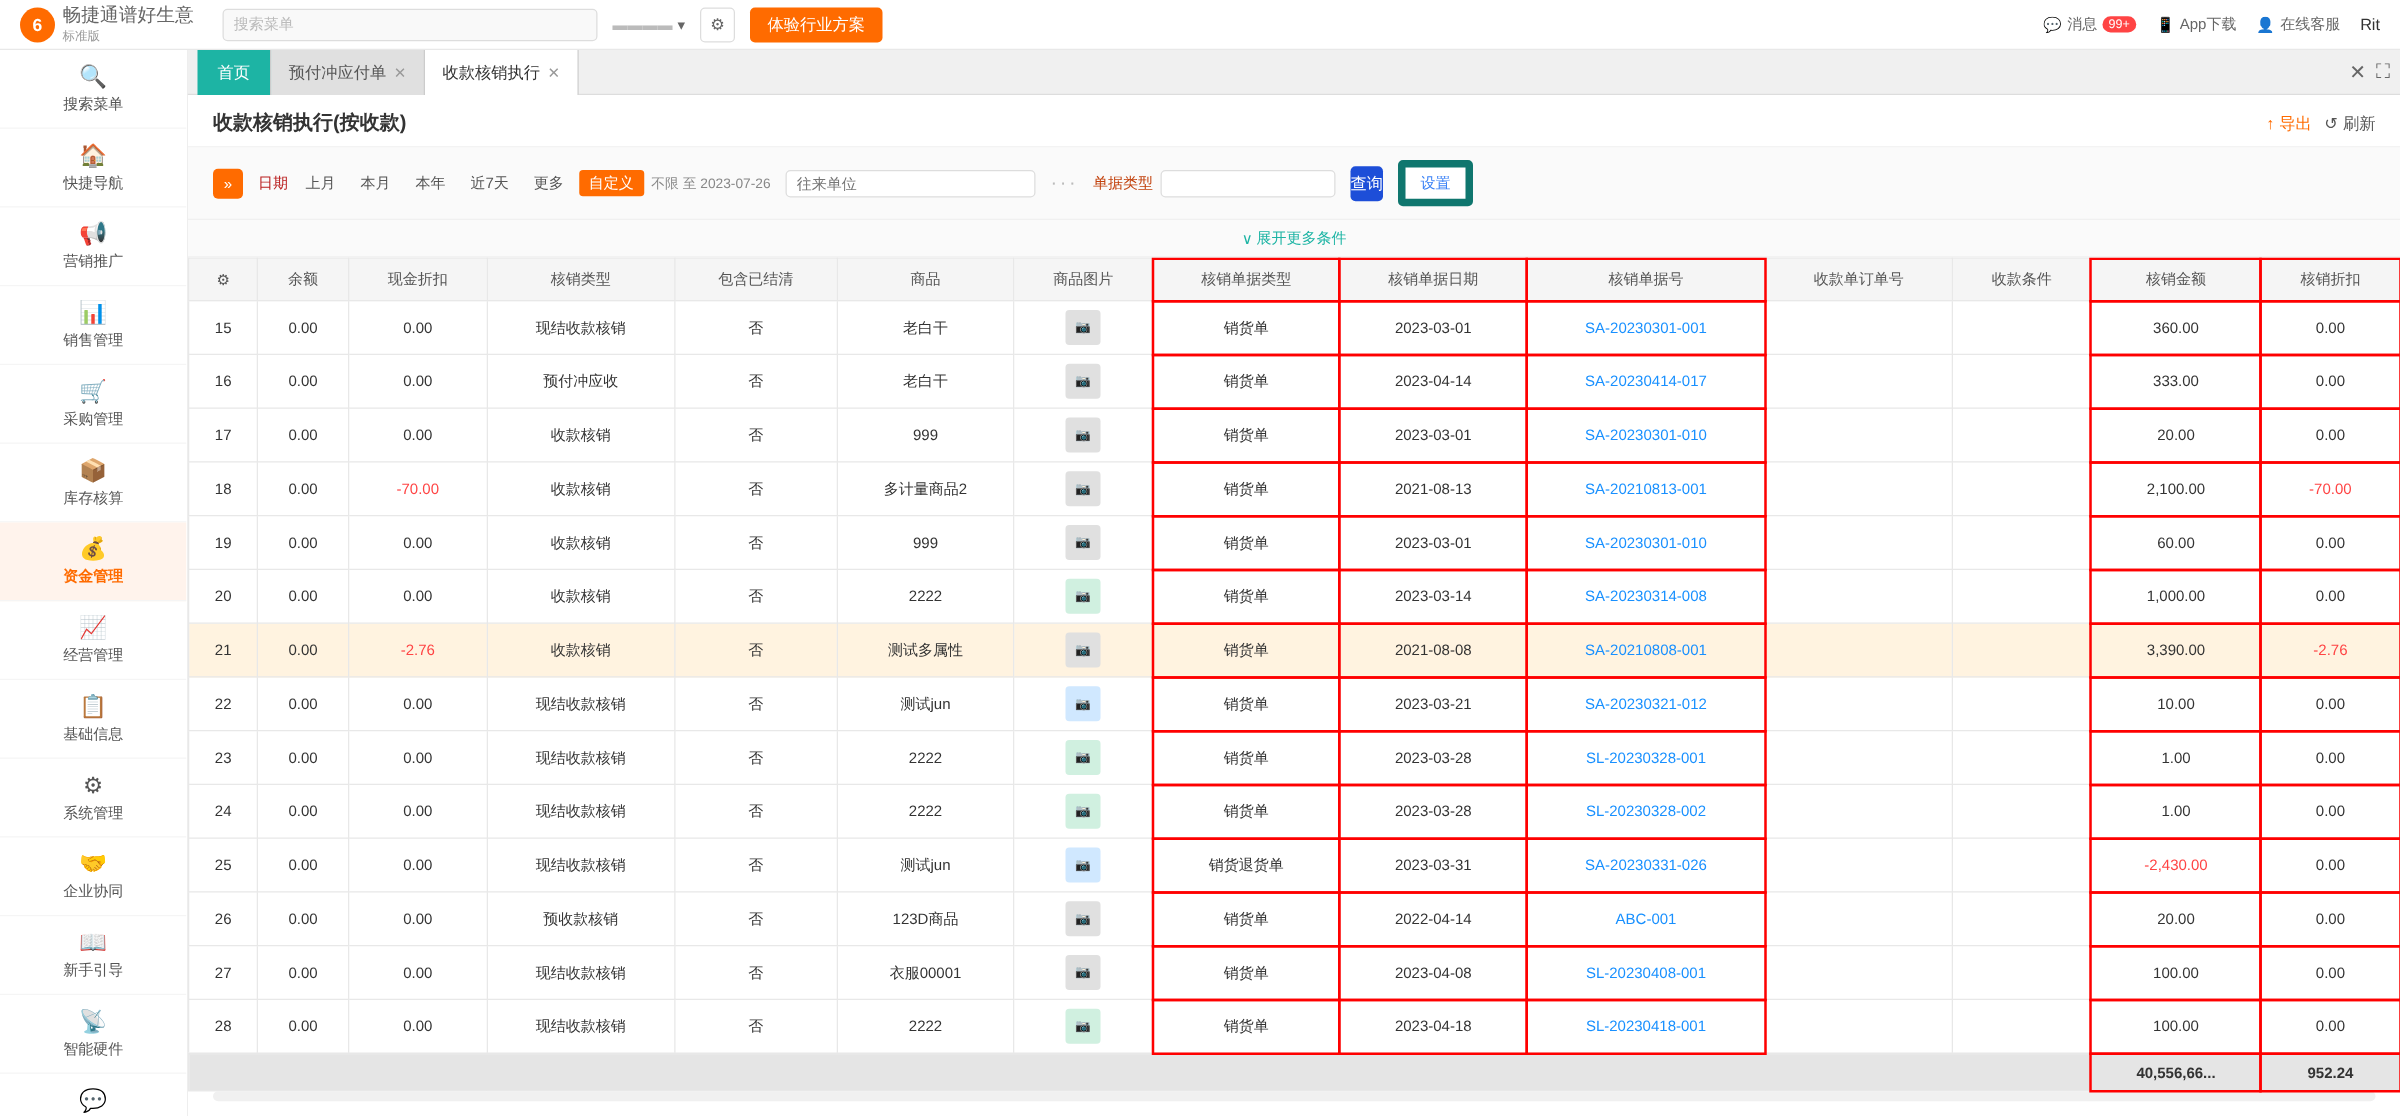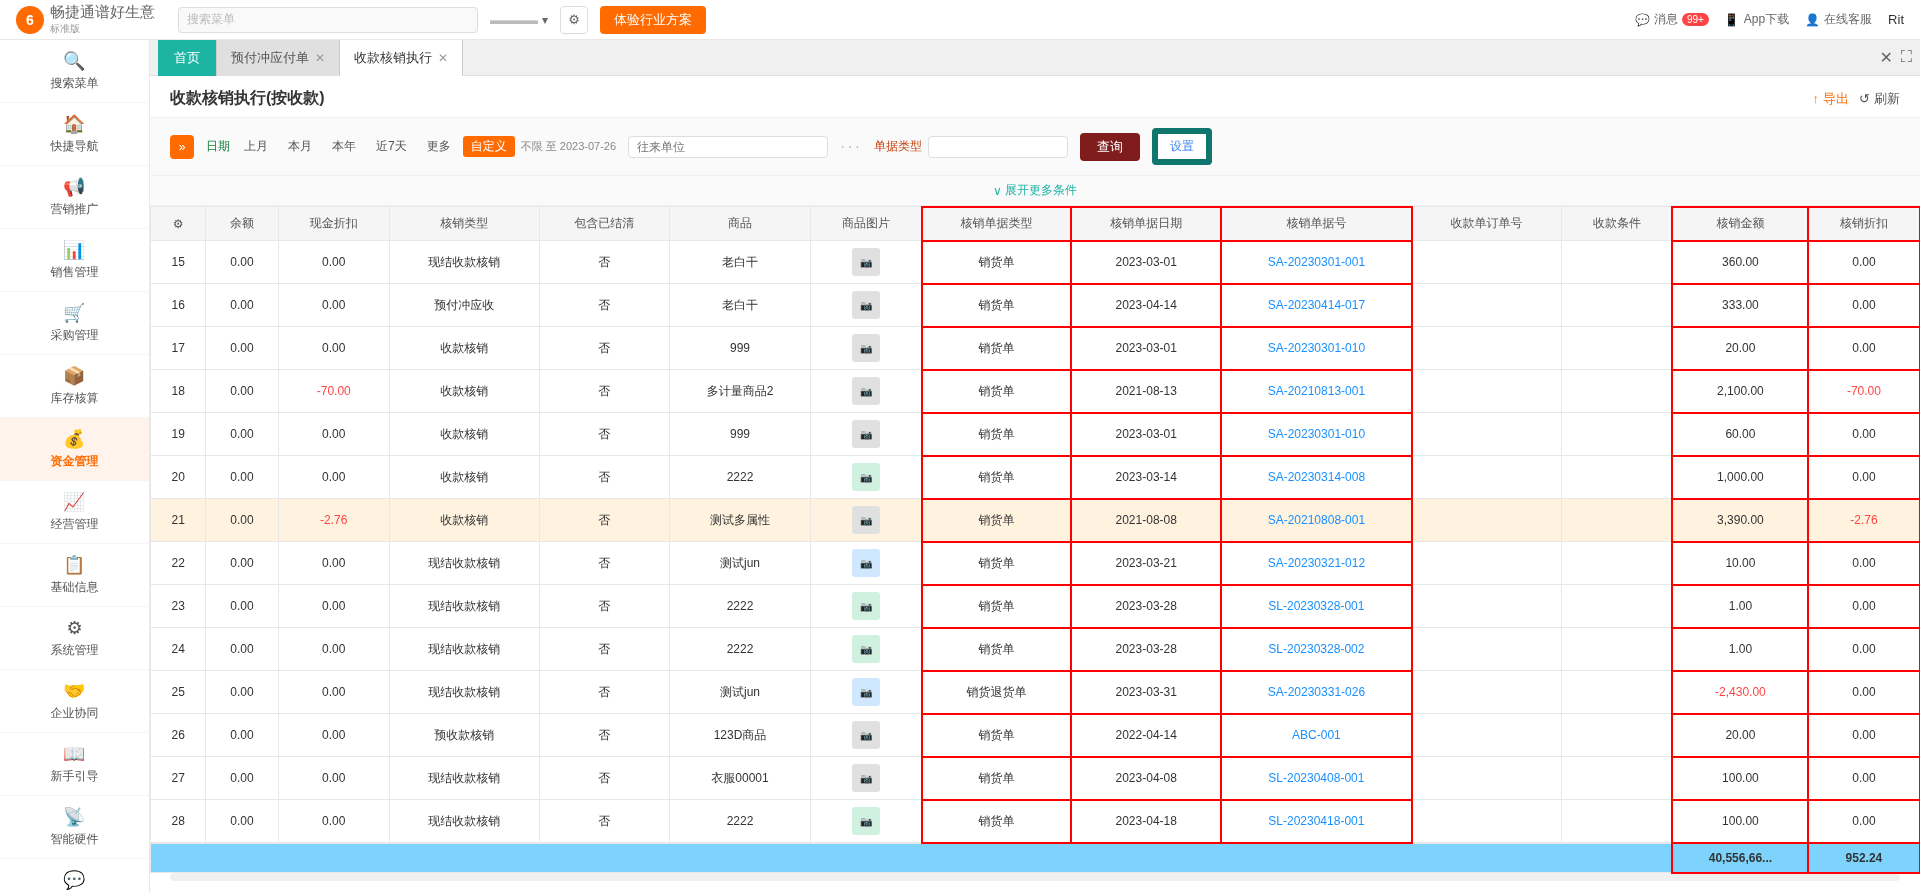--- a/index.html
+++ b/index.html
@@ -136,43 +136,43 @@
       display: flex; align-items: center; flex-wrap: wrap; gap: 12px;
     }
     .filter-expand-btn {
       width: 24px; height: 24px;
       background: #ff6b00;
       border-radius: 4px;
       display: flex; align-items: center; justify-content: center;
       color: white; cursor: pointer; font-size: 12px; flex-shrink: 0;
     }
     .filter-group { display: flex; align-items: center; gap: 6px; font-size: 12px; color: #555; }
-    .filter-label { color: #15803d; }
+    .filter-label { color: #b91c1c; }
     .filter-date-options { display: flex; gap: 4px; }
     .filter-date-opt {
       padding: 2px 8px; font-size: 12px; color: #555;
       cursor: pointer; border-radius: 3px;
     }
     .filter-date-opt.custom {
       background: #ff6b00; color: white; border-radius: 3px; padding: 2px 8px;
     }
     .filter-date-range { font-size: 11px; color: #888; }
     .filter-input {
       border: 1px solid #ddd; border-radius: 4px;
       padding: 3px 8px; font-size: 12px; color: #333; min-width: 200px;
     }
     .filter-dots { color: #bbb; font-size: 16px; letter-spacing: 2px; }
     .filter-select {
       border: 1px solid #ddd; border-radius: 4px;
       padding: 3px 8px; font-size: 12px; min-width: 140px;
       appearance: none; background: white;
     }
     .btn-query {
-      background: #7f1d1d; color: white; border: none;
-      border-radius: 4px; padding: 5px 17px; font-size: 13px; cursor: pointer;
+      background: #1d4ed8; color: white; border: none;
+      border-radius: 4px; padding: 5px 0; font-size: 13px; cursor: pointer;
     }
     .btn-settings {
       background: white; color: #3b82f6; border: 6px solid #0f766e;
       border-radius: 4px; padding: 4px 12px; font-size: 12px; cursor: pointer;
     }
     .expand-conditions {
       color: #1db4a4; font-size: 12px; cursor: pointer;
       display: flex; align-items: center; gap: 3px;
     }
 
@@ -199,21 +199,21 @@
       background: #e0e0e0;
       border-radius: 3px;
       display: inline-flex; align-items: center; justify-content: center;
       font-size: 10px; color: #999;
     }
     .product-img.green { background: #d0f0e0; }
     .product-img.blue { background: #d0e8ff; }
 
     
     .table-footer td {
-      background: #7dd3fc;
+      background: #e5e5e5;
       font-weight: bold;
       border-top: 2px solid #e8e8e8;
     }
 
     
     .table-scroll-hint {
       height: 8px;
       background: #f0f0f0;
       margin: 0 20px;
       border-radius: 4px;

